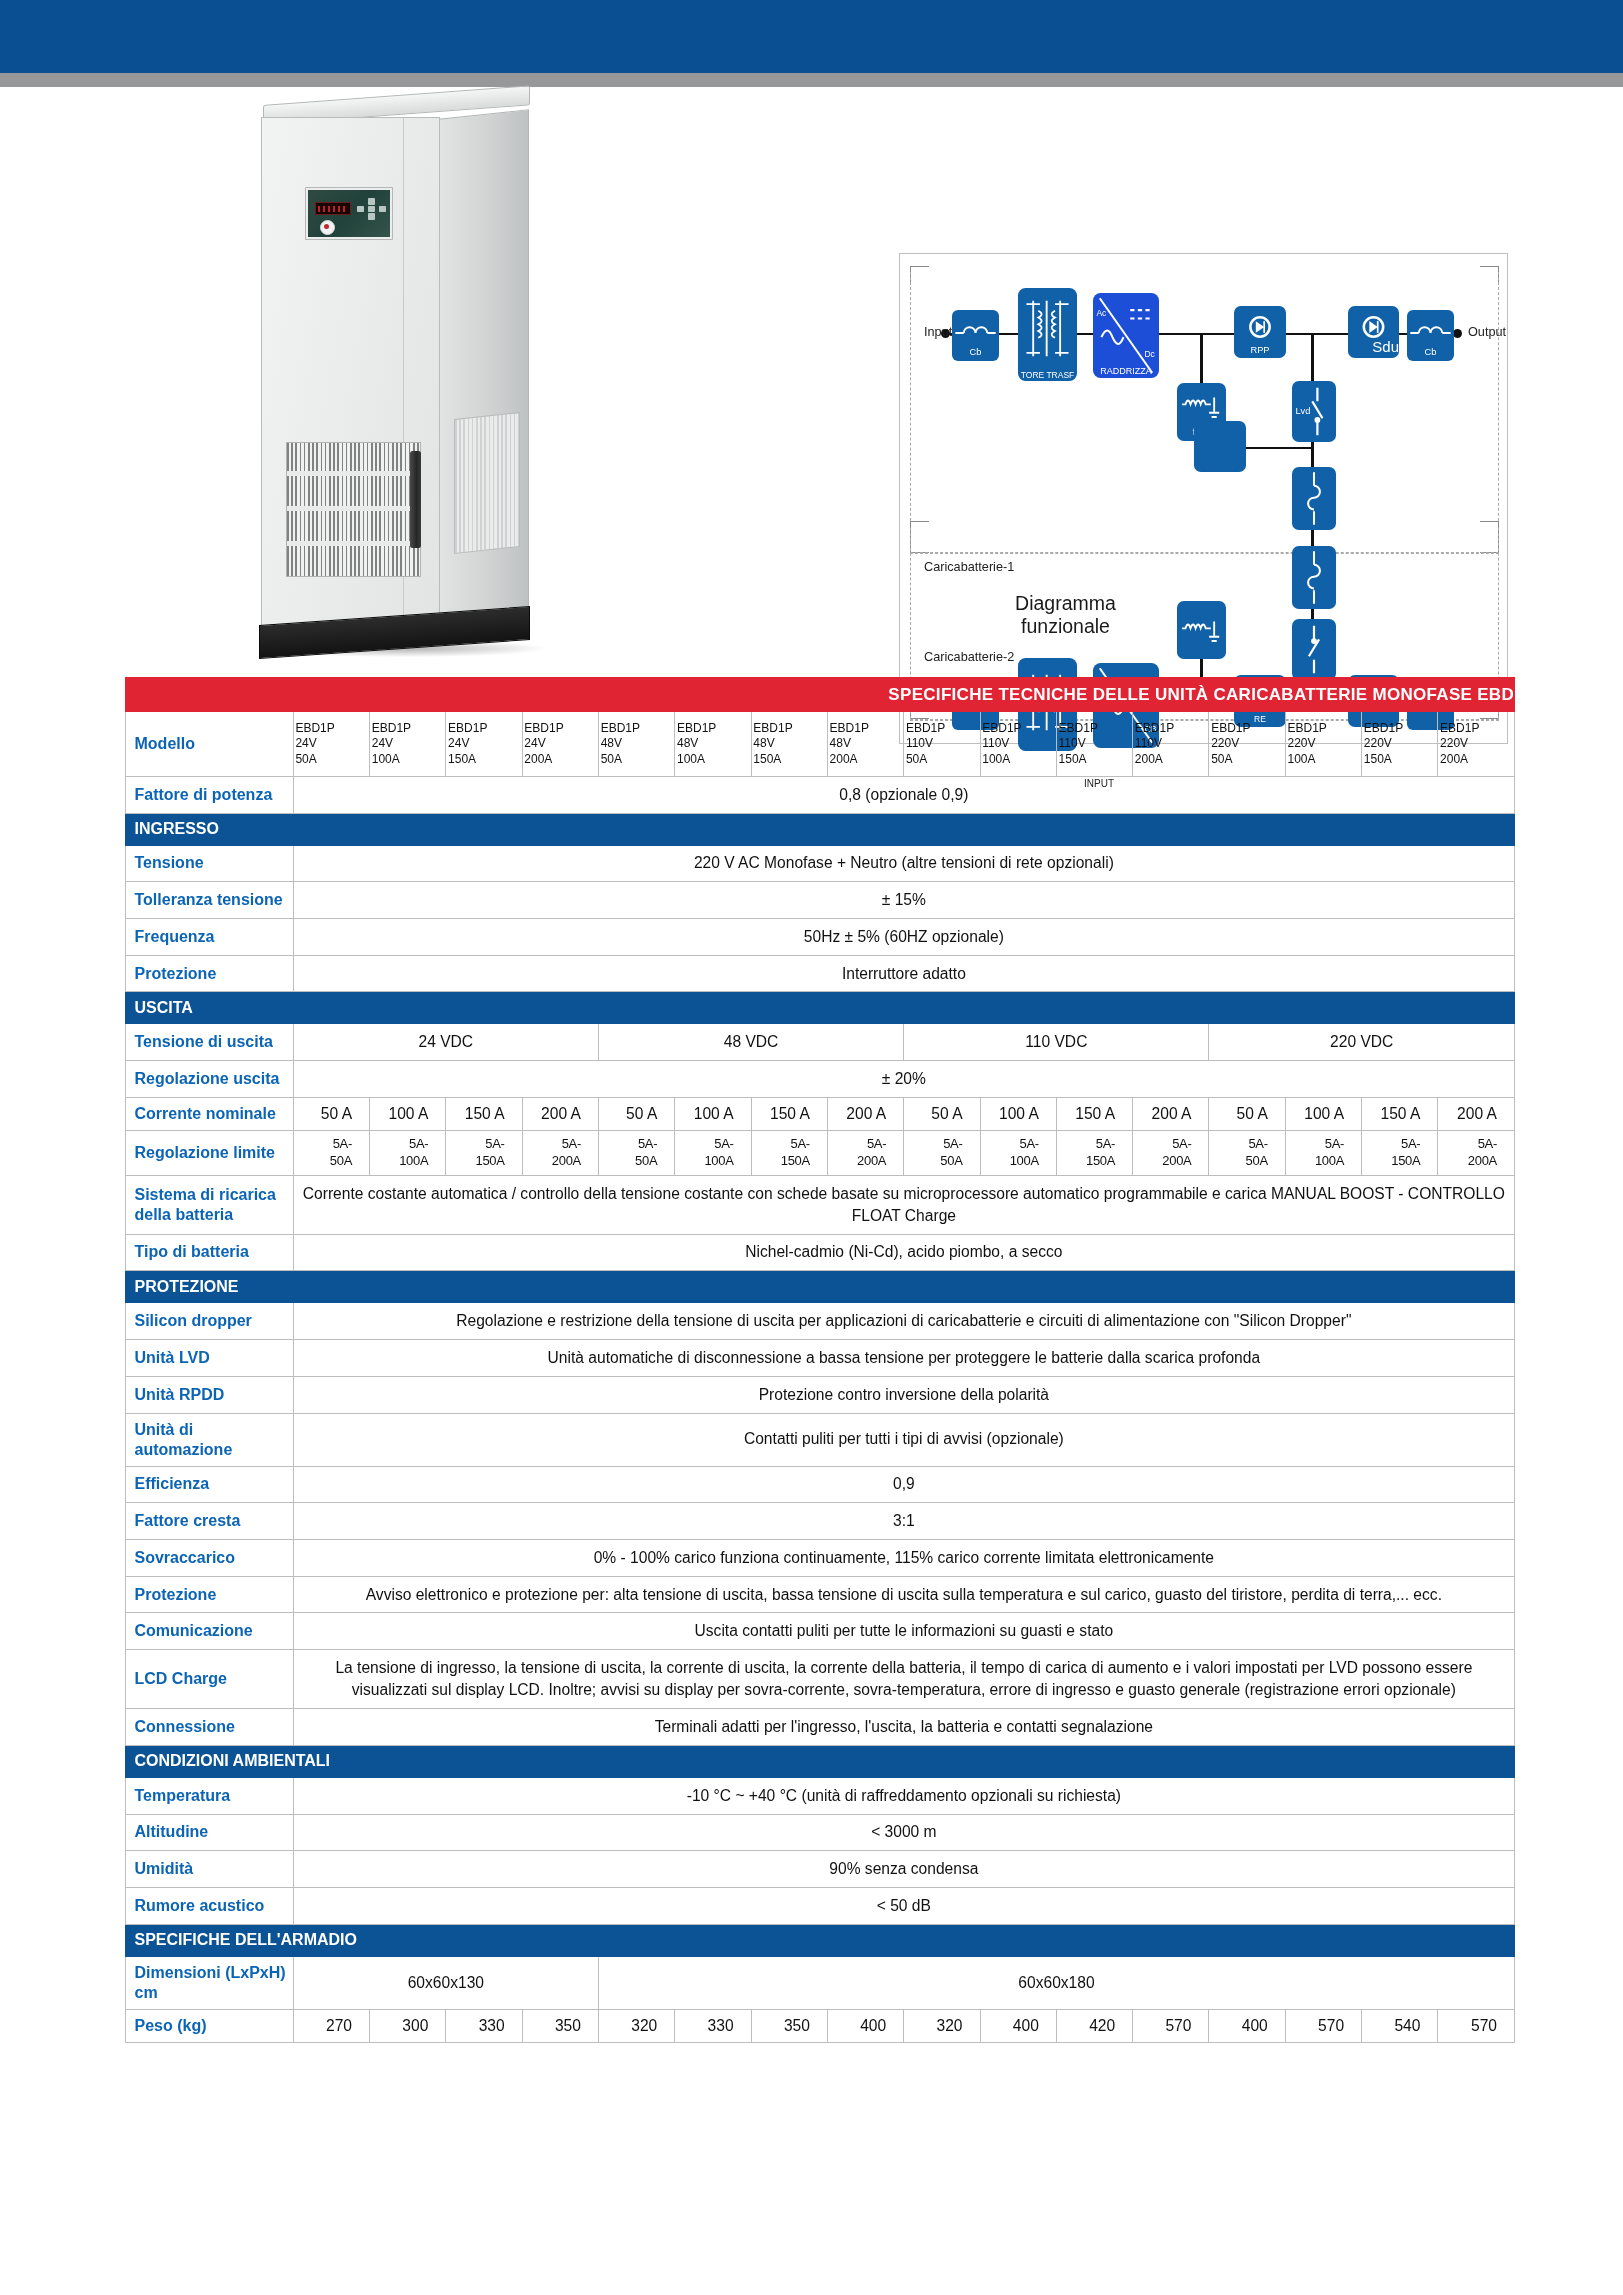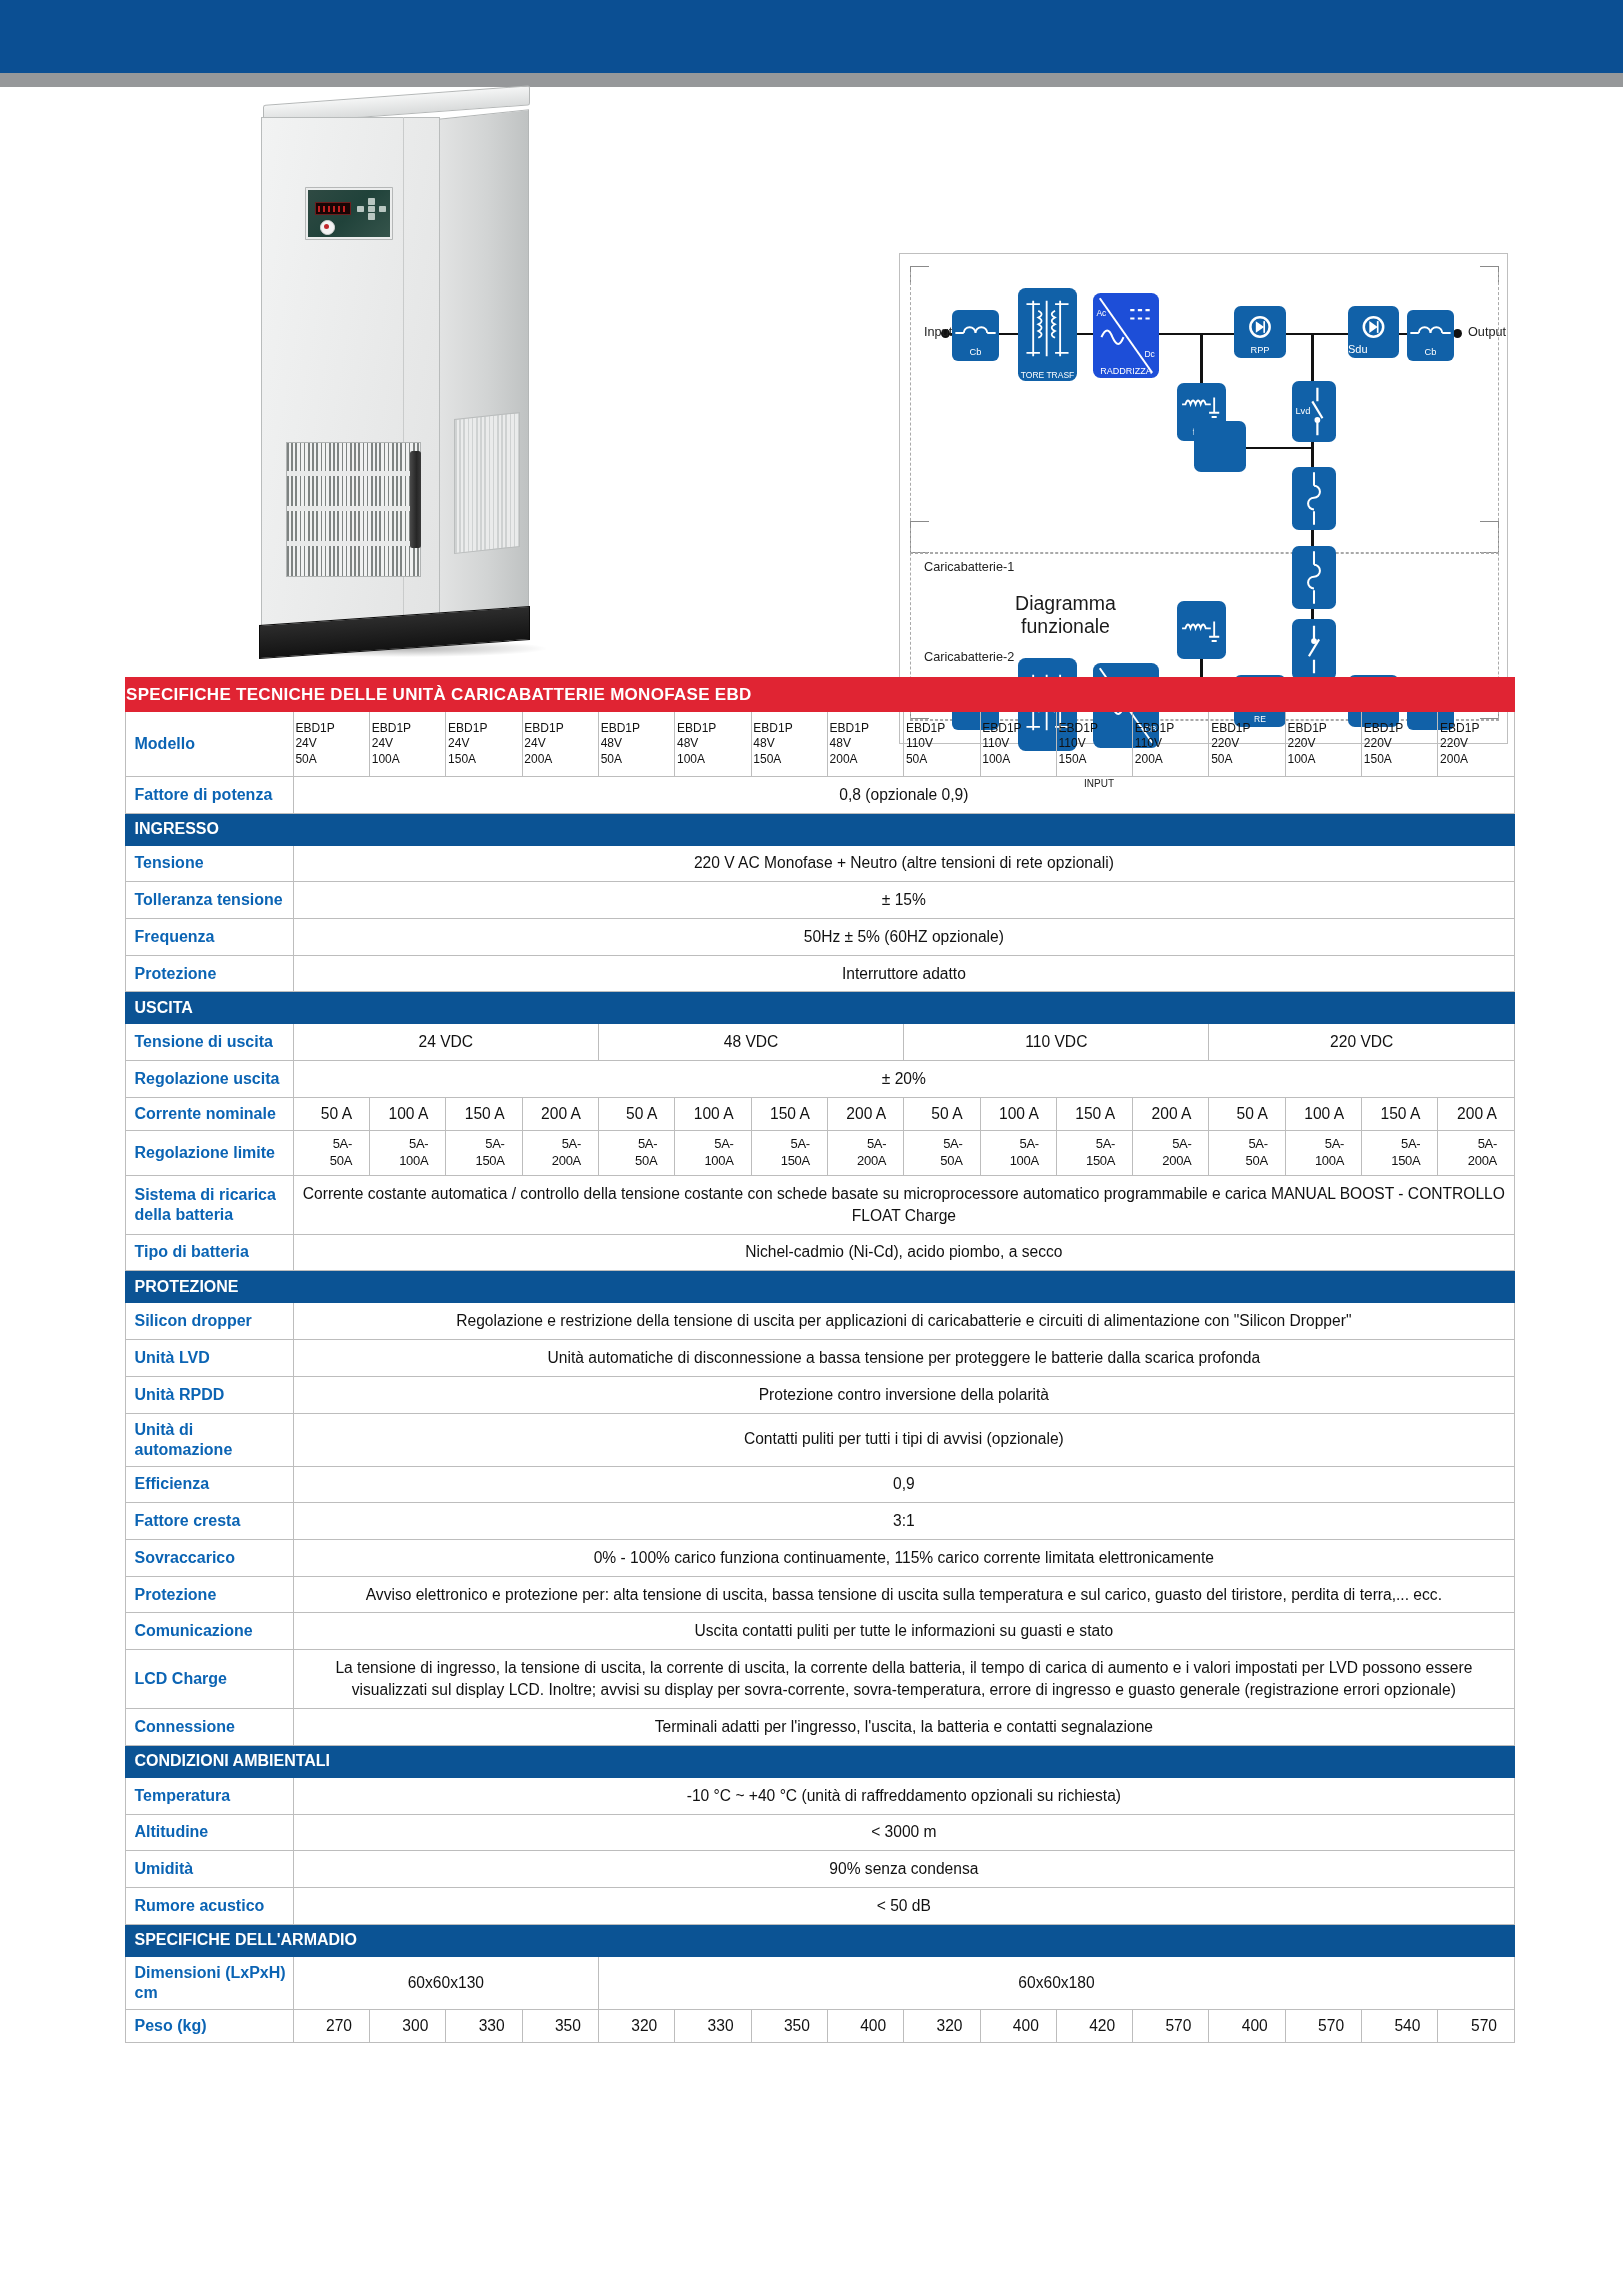--- a/index.html
+++ b/index.html
@@ -66,21 +66,21 @@
   .dg-label { position:absolute; font-size: 12.7px; color:#222; white-space:nowrap; }
   .dg-title { position:absolute; font-size: 19.5px; color:#1a1a1a; text-align:center; line-height:1.22;}
   .dash { position:absolute; border:0.8px dashed #a9a9a9; }
   .crn { position:absolute; border:1.7px solid #8a8a8a; width:18.6px;height:18.6px;}
 
   
   .table-wrap { position: absolute; left: 125px; top: 677px; width: 1390px; }
   table.spec { border-collapse: collapse; width: 1390px; table-layout: fixed; }
   table.spec td, table.spec th { border: 0.8px solid #bdbdbd; padding: 0; }
   .hdr-red { background:#e02433; color:#ffffff; font-weight:bold; font-size:17px;
-             text-align:left; letter-spacing:0.3px; height: 34px; border:0.8px solid #e02433 !important;}
+             text-align:right; letter-spacing:0.3px; height: 34px; border:0.8px solid #e02433 !important;}
   .sec-blue{ background:#0b5394; color:#ffffff; font-weight:bold; font-size:16px;
              text-align:left; padding:5px 0 5px 8.5px !important; height:32px;
              border:0.8px solid #0b5394 !important;}
   .rowlabel{ color:#0b64b4; font-weight:bold; font-size:16px; padding:6px 0 6px 8.5px !important;
              vertical-align:middle; background:#ffffff; line-height:1.25;}
   .val     { font-size:15.6px; color:#111; text-align:center; padding:6.8px 5px !important;
              vertical-align:middle; line-height:1.42;}
   .mcell   { font-size:15.6px; color:#111; text-align:right; padding:5px 17px !important;
              vertical-align:middle; line-height:1.30; }
   .mcell.tiny { font-size:13px; letter-spacing:-0.3px; }
@@ -198,21 +198,21 @@
         <div style="position:absolute;bottom:2.5px;width:100%;text-align:center;color:#fff;font-size:9.3px;">RPP</div>
       </div>
 
       <div style="position:absolute;left:448px;top:52px;width:51px;height:52px;background:#1161a8;border-radius:6.8px;">
         <svg width="51" height="32" viewBox="0 0 60 38" style="position:absolute;top:5px;left:0;">
           <circle cx="30" cy="19" r="13" fill="#fff"></circle>
             <circle cx="30" cy="19" r="10" fill="#1161a8"></circle>
           <path d="M25 12 L25 26 L35 19 Z" fill="#fff"></path>
             <path d="M35 12 V26" stroke="#fff" stroke-width="2"></path>
         </svg>
-        <div style="position:absolute;bottom:2.5px;width:100%;text-align:left;color:#fff;font-size:11px;">Sdu</div>
+        <div style="position:absolute;bottom:2.5px;width:100%;text-align:right;color:#fff;font-size:15px;">Sdu</div>
       </div>
 
       <div style="position:absolute;left:507px;top:56px;width:47px;height:51px;background:#1161a8;border-radius:6px;">
         <svg width="47" height="29" viewBox="0 0 56 34" style="position:absolute;top:6.8px;left:0;">
           <path d="M4 20 H14 M42 20 H52 M14 20 a7 7 0 0 1 14 0 a7 7 0 0 1 14 0" stroke="#fff" stroke-width="2.4" fill="none"></path>
         </svg>
         <div style="position:absolute;bottom:3.4px;width:100%;text-align:center;color:#fff;font-size:9.3px;">Cb</div>
       </div>
 
       <div style="position:absolute;left:392px;top:127px;width:44px;height:61px;background:#1161a8;border-radius:6.8px;">

